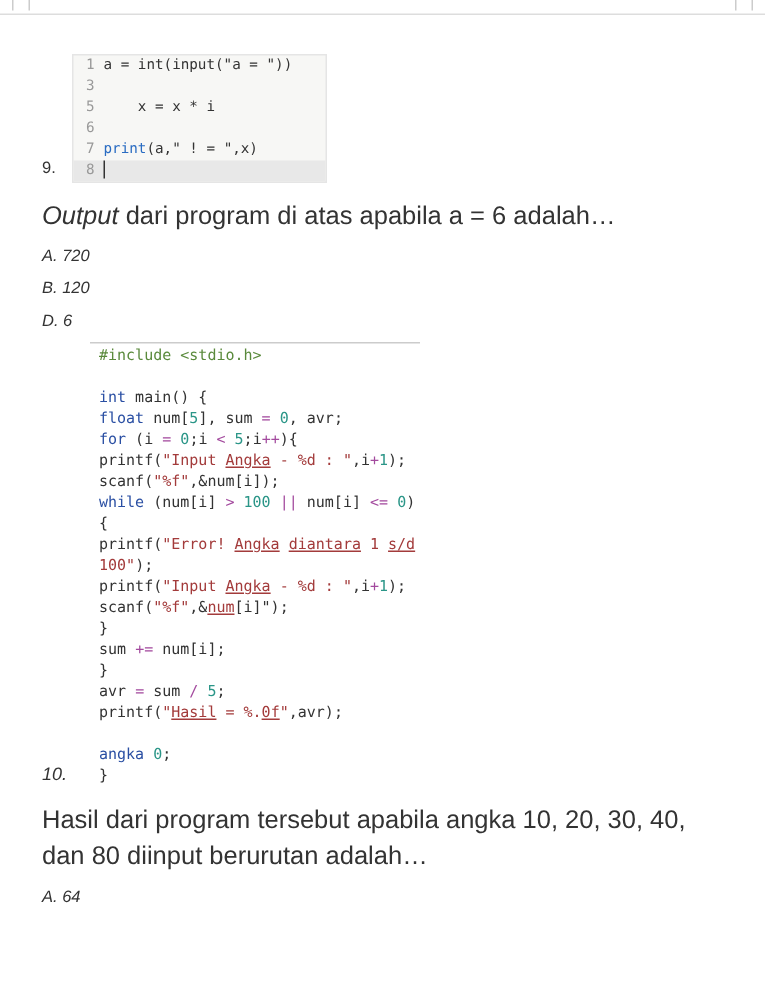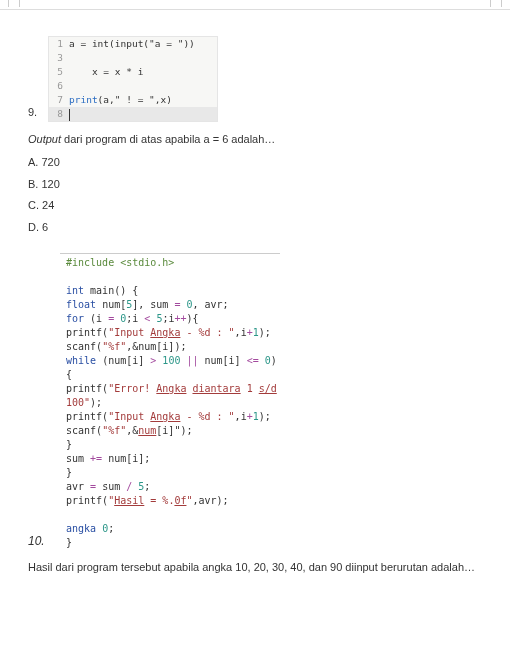--- a/index.html
+++ b/index.html
@@ -41,32 +41,32 @@
     width: 170px;
     position: relative;
   }
   .codeline { white-space: pre; padding: 0 4px 0 0;}
   .ln { display:inline-block; width:20px; text-align:right; color:#999; padding-right:6px; }
   .fold { color:#999; }
   .kw-blue { color: #2a6cc2; }
   .kw-orange { color: #c98b2b; }
   .cursor-line { background: #e8e8e8; }
   .cursor-caret { border-left: 1px solid #333; height: 12px; display:inline-block; vertical-align:middle;}
-  .qtext { margin: 10px 0 8px 0; font-size: 11px; color: #333; }
-  .options div { margin: 6px 0; font-size: 11px; }
+  .qtext { margin: 10px 0 8px 0; font-size: 17px; color: #333; }
+  .options div { margin: 6px 0; font-size: 11px; font-style: italic; }
   .italic { font-style: italic; }
   .codec {
     font-family: Consolas, Menlo, monospace;
     font-size: 10px;
     line-height: 14px;
     border-top: 1px solid #ccc;
     padding-top: 2px;
     padding-left: 6px;
     width: 220px;
-    margin-top: 12px;
+    margin-top: 0;
   }
   .c-green { color: #5a8a3c; }
   .c-blue { color: #2a4fa3; }
   .c-teal { color: #2b9688; }
   .c-red { color: #a33b3b; }
   .c-mag { color: #a34a9e; }
   .c-under { text-decoration: underline; color: #a33b3b; }
   .qblock2 { display: flex; align-items: flex-end; margin-top: 2px;}
   .qnum2 { width: 18px; font-size: 12px; color: #333; margin-right: 14px; margin-bottom: 0; font-style: italic;}
 </style>
@@ -88,21 +88,20 @@
       <div class="codeline cursor-line"><span class="ln">8</span><span class="cursor-caret"></span><span></span></div>
     </div>
   </div>
 
   <div class="qtext">
     <span class="italic">Output</span><span> dari program di atas apabila a = 6 adalah…</span>
   </div>
   <div class="options">
     <div>A. 720</div>
     <div>B. 120</div>
-    <div>C. 24</div>
     <div>D. 6</div>
   </div>
 
   <div class="qblock2">
     <div class="qnum2">10.</div>
     <div>
       <div class="codec">
 <div><span class="c-green">#include</span><span class="c-green"> &lt;stdio.h&gt;</span></div>
 <div>&nbsp;</div>
 <div><span class="c-blue">int</span><span> main() {</span></div>
@@ -119,15 +118,19 @@
 <div><span>}</span></div>
 <div><span>avr </span><span class="c-mag">=</span><span> sum </span><span class="c-mag">/</span><span> </span><span class="c-teal">5</span><span>;</span></div>
 <div><span>printf(</span><span class="c-red">"</span><span class="c-under">Hasil</span><span class="c-red"> = %.</span><span class="c-under">0f</span><span class="c-red">"</span><span>,avr);</span></div>
 <div>&nbsp;</div>
 <div><span class="c-blue">angka</span><span> </span><span class="c-teal">0</span><span>;</span></div>
 <div><span>}</span></div>
       </div>
     </div>
   </div>
 
-  <div class="qtext">Hasil dari program tersebut apabila angka 10, 20, 30, 40, dan 90 diinput berurutan adalah…</div>
+  <div class="qtext">Hasil dari program tersebut apabila angka 10, 20, 30, 40, dan 80 diinput berurutan adalah…</div>
+  <div class="options">
+    <div>A. 64</div>
+
+  </div>
 
 </div>
 
 </body></html>

